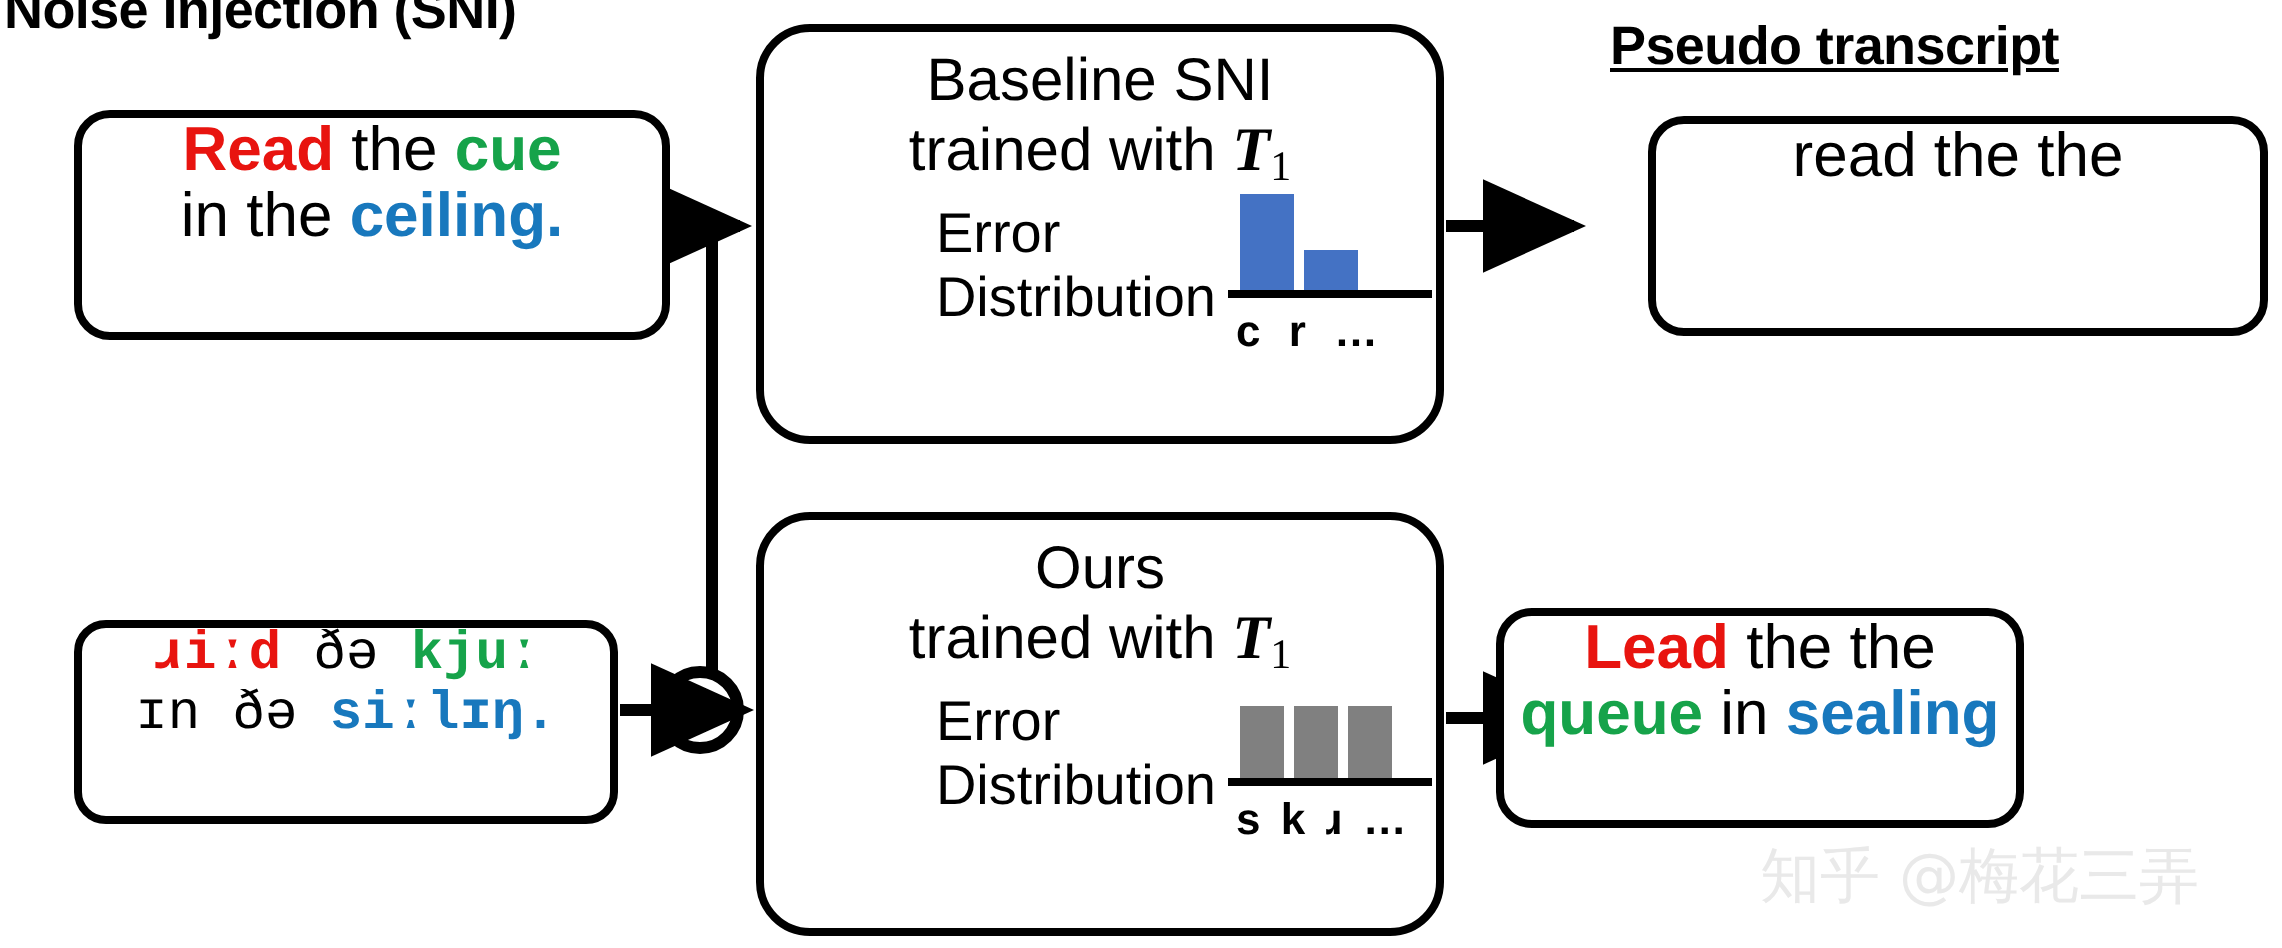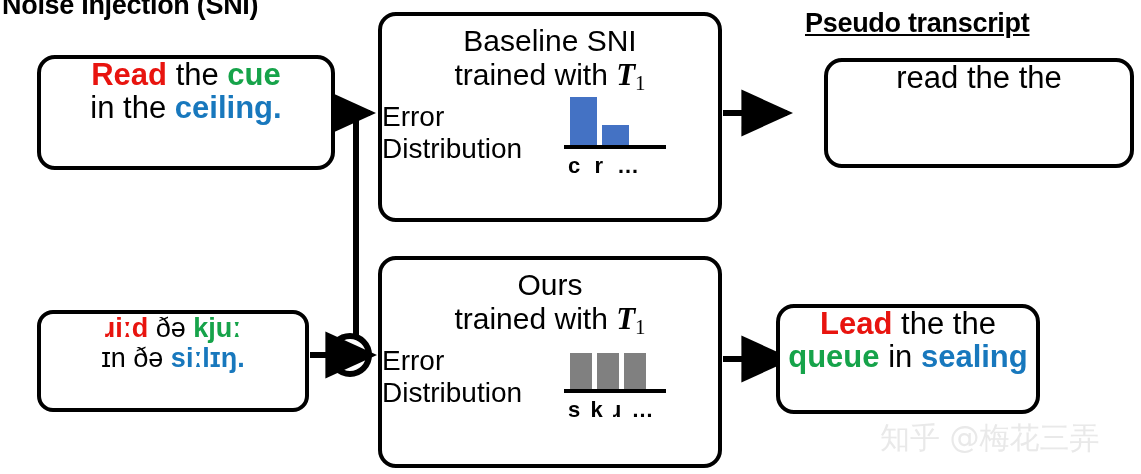--- a/index.html
+++ b/index.html
@@ -37,54 +37,55 @@
   #prompt-box{left:37px;top:55px;width:298px;height:115px;}
   .line{white-space:nowrap;line-height:1.06;}
   #prompt-box .line{font-size:31px;}
   .b{font-weight:bold;}
   .red{color:#e8140f;}
   .green{color:#16a34a;}
   .blue{color:#1878bd;}
 
   
   #phonetic-box{left:37px;top:310px;width:272px;height:102px;border-radius:16px;}
-  #phonetic-box .line{font-size:27px;line-height:1.1;}
+  #phonetic-box .line{font-size:27px;line-height:1.1;font-family:Liberation Mono, monospace;}
 
   
   .model-box{
     justify-content:flex-start;
     padding-top:8px;
+    border-radius:27px;
   }
   #baseline-box{left:378px;top:12px;width:344px;height:210px;}
   #ours-box{left:378px;top:256px;width:344px;height:212px;}
   .mtitle{font-size:30px;line-height:1.12;white-space:nowrap;text-align:center;}
   .Tsym{font-family:"Liberation Serif","DejaVu Serif",serif;font-weight:bold;font-style:italic;font-size:31px;}
   .Tsub{font-family:"Liberation Serif","DejaVu Serif",serif;font-weight:normal;font-style:normal;font-size:21px;vertical-align:-5px;}
 
   
   .err-wrap{
-    display:flex;align-items:flex-start;justify-content:flex-start;
-    width:100%;margin-top:2px;gap:36px;
+    display:flex;align-items:flex-start;justify-content:flex-end;
+    width:100%;margin-top:2px;
   }
   .err-label{
     font-size:28px;line-height:1.14;text-align:left;white-space:nowrap;
     padding-top:4px;
   }
   .mini-chart{position:relative;width:104px;height:84px;margin-left:6px;}
   .bars{position:absolute;left:6px;bottom:34px;height:50px;display:flex;align-items:flex-end;gap:5px;}
   .bar{display:block;}
   .axis{position:absolute;left:0;bottom:32px;width:102px;height:4px;background:#000;}
   .blabels{
     position:absolute;left:4px;bottom:0;width:100px;height:30px;
     font-weight:bold;font-size:22px;line-height:30px;white-space:nowrap;letter-spacing:4px;
   }
 
   
   #pseudo-top-box{left:824px;top:58px;width:310px;height:110px;}
-  #pseudo-bottom-box{left:776px;top:304px;width:264px;height:110px;}
+  #pseudo-bottom-box{left:748px;top:304px;width:264px;height:110px;}
   #pseudo-top-box .line,#pseudo-bottom-box .line{font-size:31px;}
 
   
   svg.wires{position:absolute;left:0;top:0;width:1141px;height:474px;pointer-events:none;}
 
   
   .watermark{
     position:absolute;left:880px;top:418px;
     font-size:30px;color:#e9e9e9;white-space:nowrap;
     font-family:"DejaVu Sans",sans-serif;

